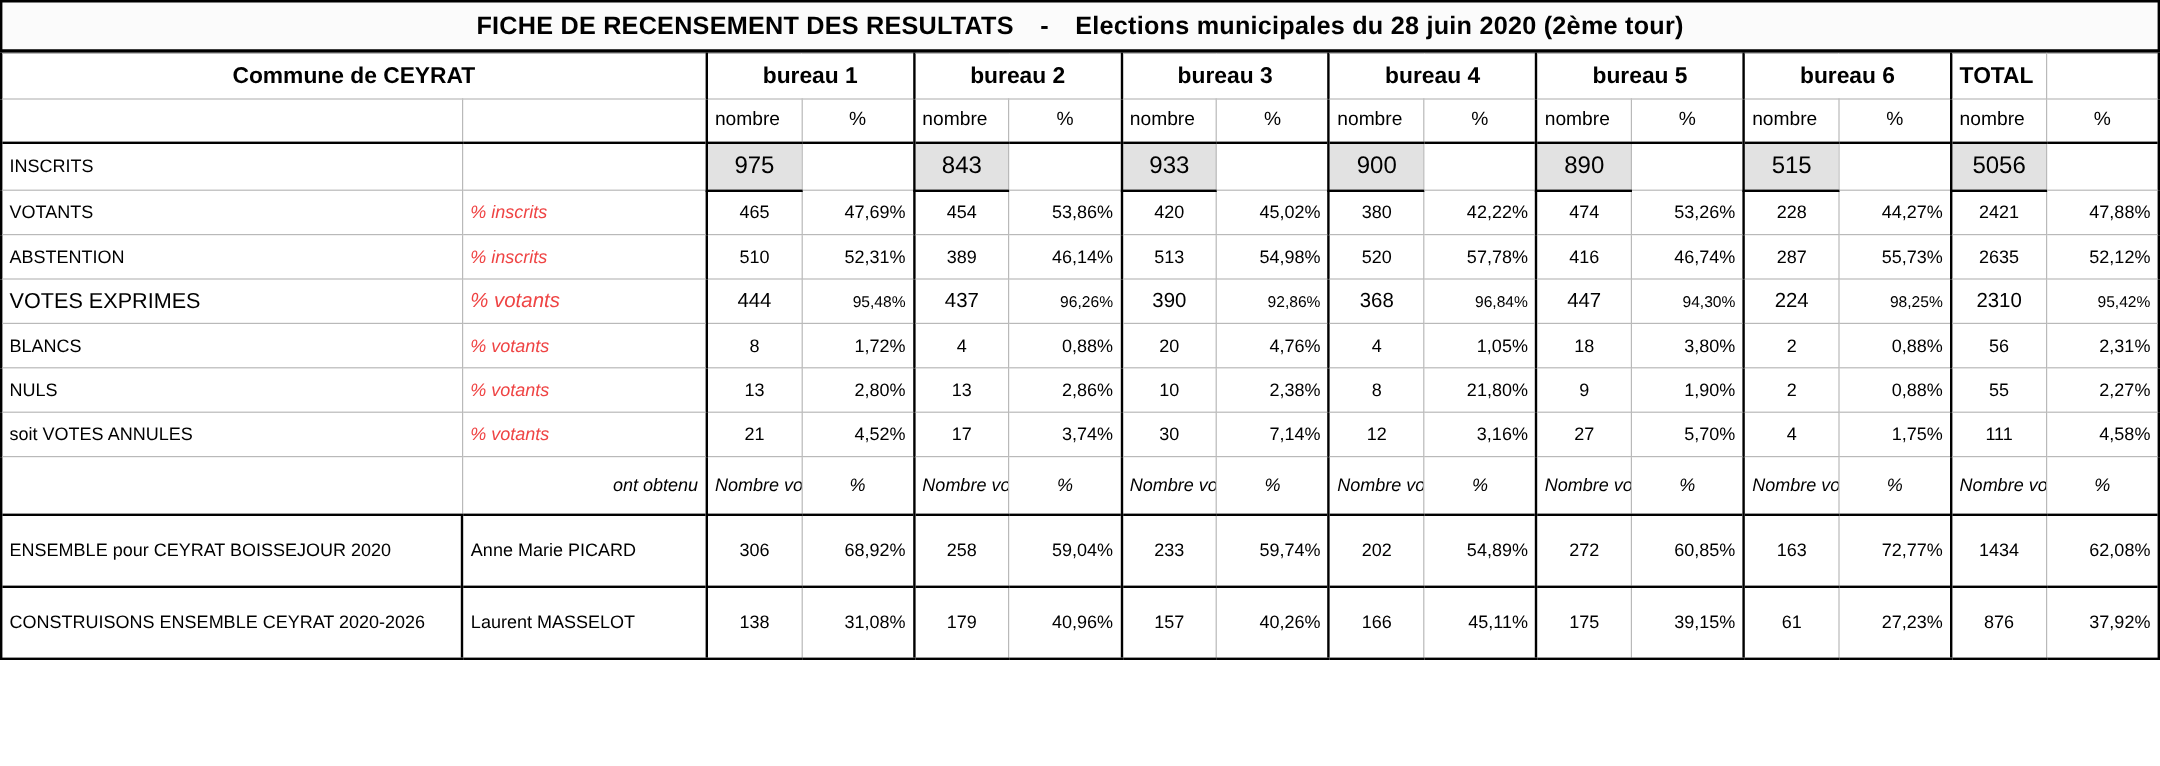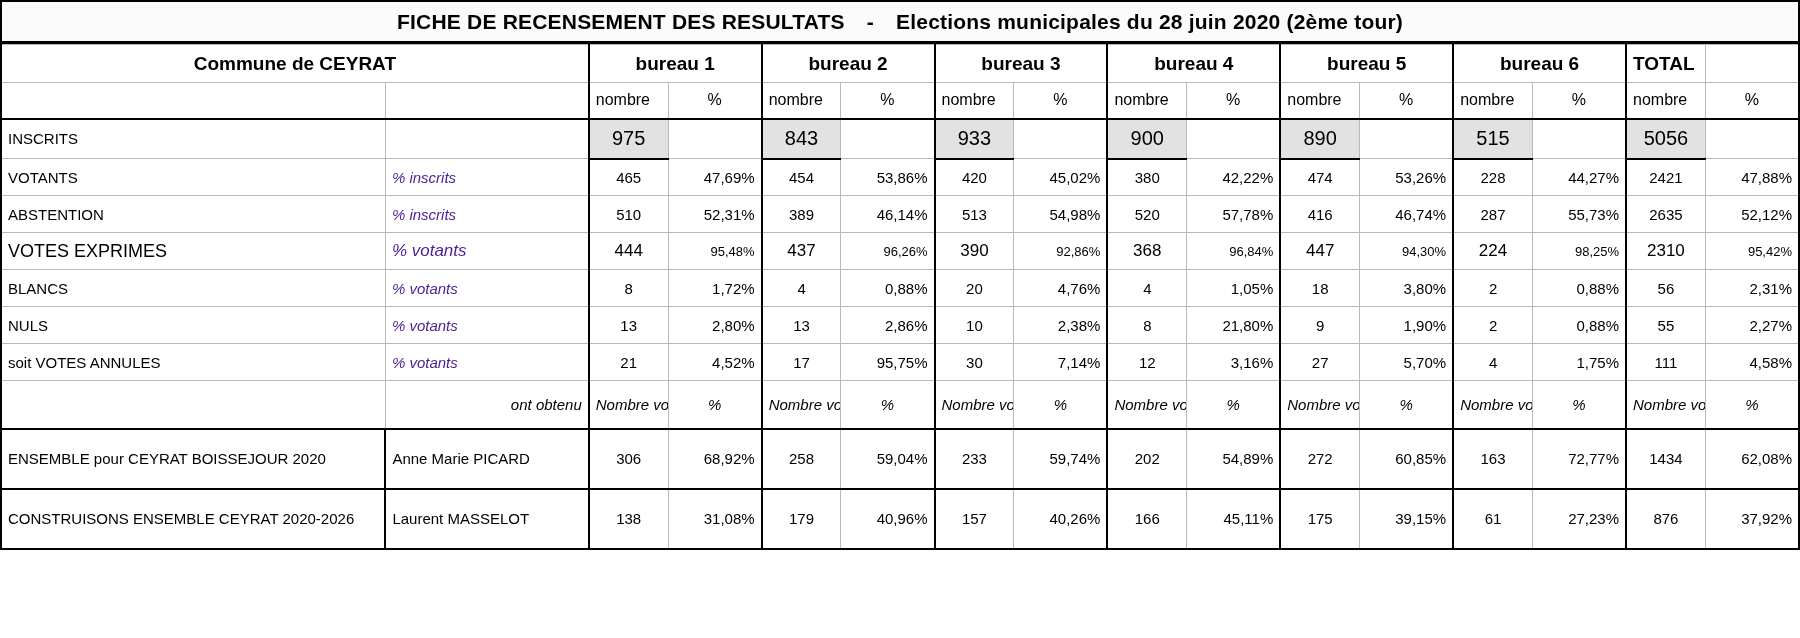--- a/index.html
+++ b/index.html
@@ -96,21 +96,21 @@
   td.rlabel {
     text-align: left;
     font-size: 16px;
     font-weight: normal;
     padding-left: 2px;
   }
   td.rsub {
     text-align: left;
     font-style: italic;
     font-size: 13px;
-    color: #4c1d95;
+    color: #ef4444;
     padding-left: 5px;
   }
   td.rsub.big { font-size: 17px; }
   td.num {
     text-align: center;
     font-weight: bold;
     font-size: 15px;
   }
   td.pct {
     text-align: right;
@@ -351,21 +351,21 @@
         <td class="num bl-heavy">55</td>
         <td class="pct br-out">2,27%</td>
       </tr>
 
       <tr class="drow">
         <td class="rlabel bl-out">soit VOTES ANNULES</td>
         <td class="rsub">% votants</td>
         <td class="num bl-heavy">21</td>
         <td class="pct">4,52%</td>
         <td class="num bl-heavy">17</td>
-        <td class="pct">95,75%</td>
+        <td class="pct">3,74%</td>
         <td class="num bl-heavy">30</td>
         <td class="pct">7,14%</td>
         <td class="num bl-heavy">12</td>
         <td class="pct">3,16%</td>
         <td class="num bl-heavy">27</td>
         <td class="pct">5,70%</td>
         <td class="num bl-heavy">4</td>
         <td class="pct">1,75%</td>
         <td class="num bl-heavy">111</td>
         <td class="pct br-out">4,58%</td>

